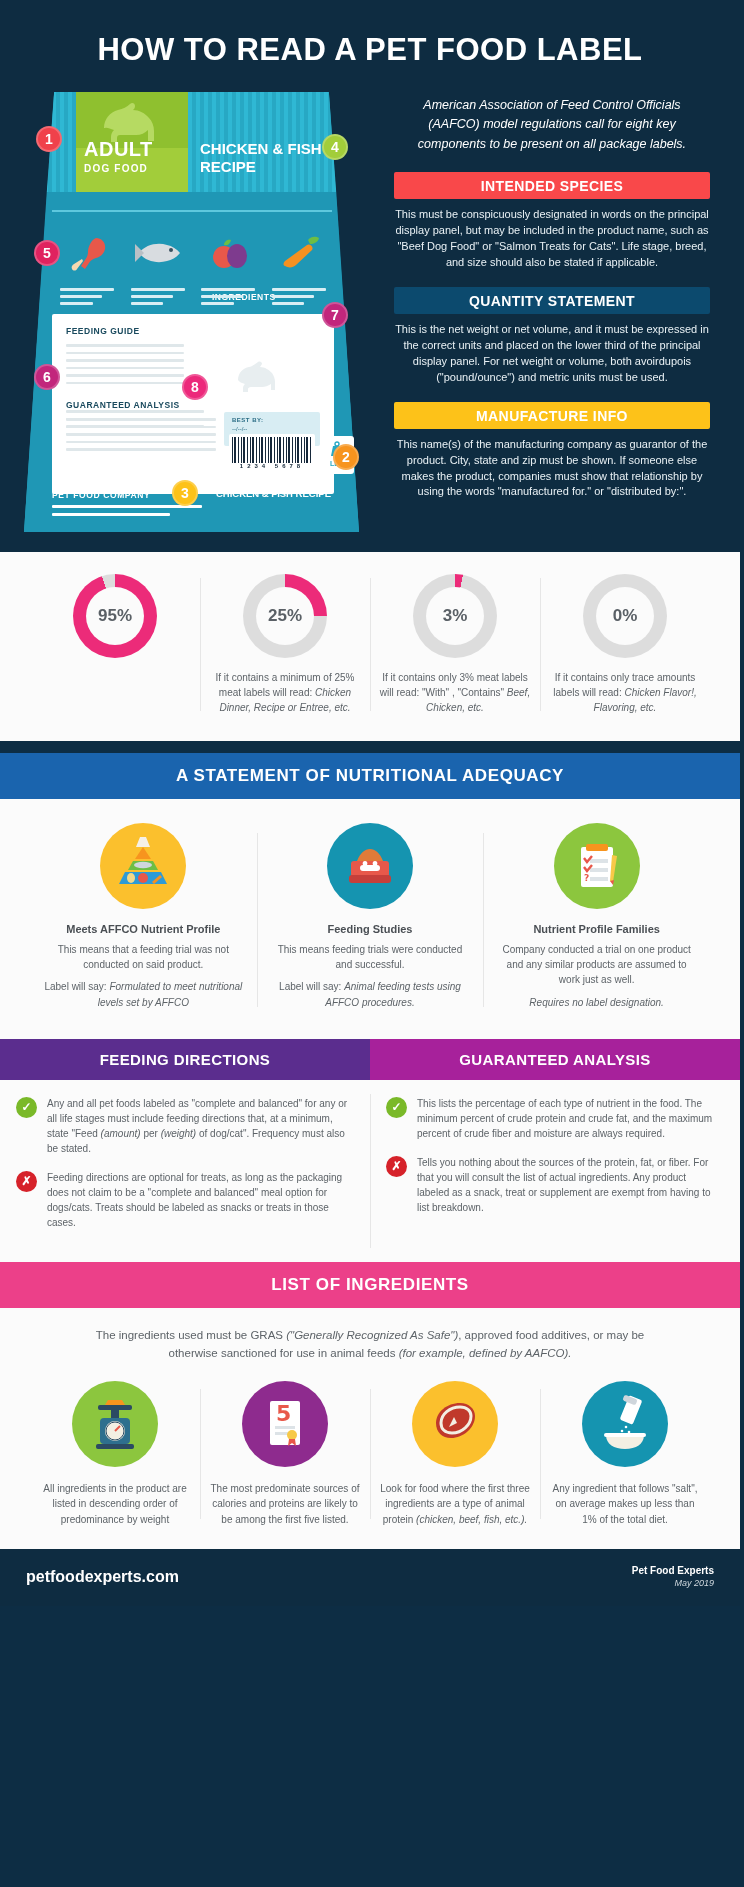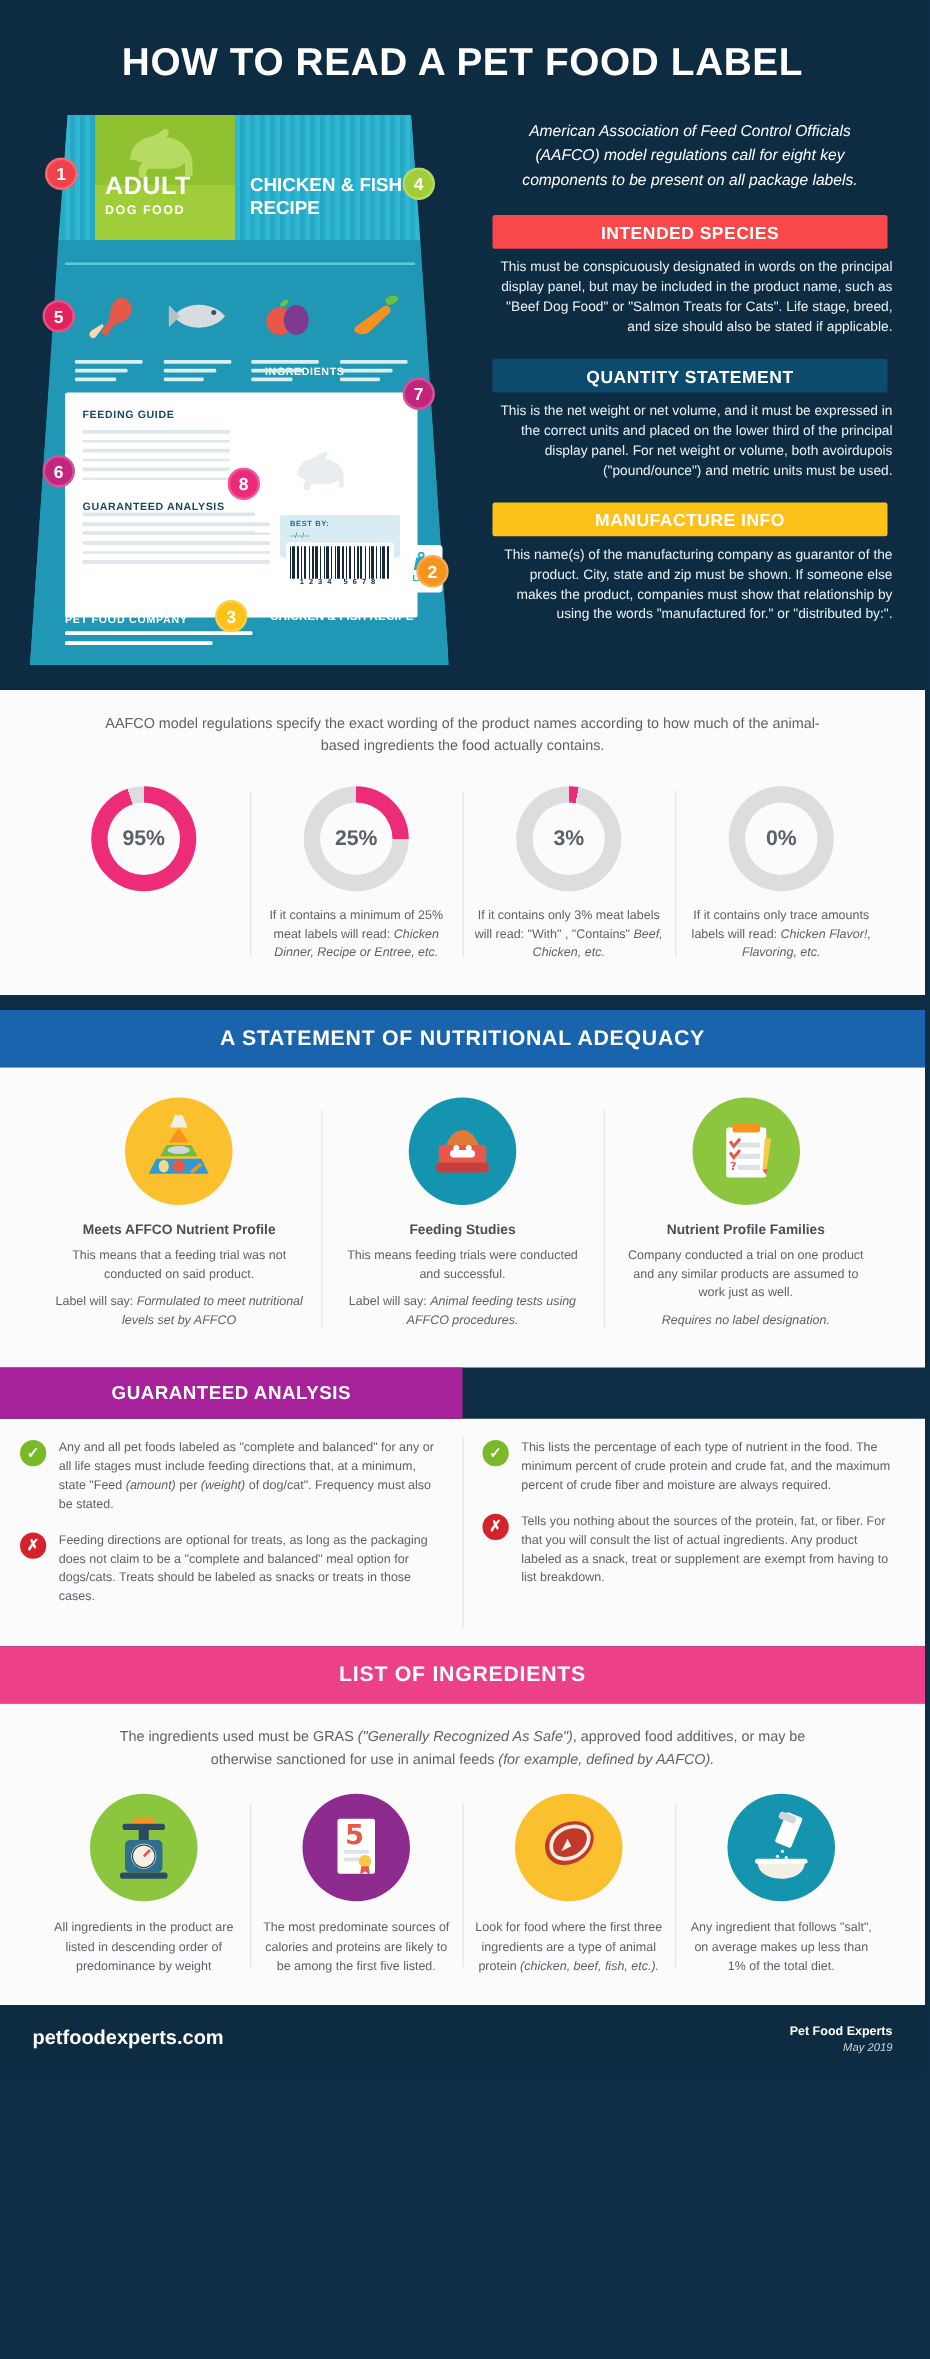--- a/index.html
+++ b/index.html
@@ -45,21 +45,21 @@
     padding: 6px 4px 5px 4px;
     margin: 0 12px 8px 12px;
     border-radius: 2px;
   }
   .ph-red   { background:#f9484a; }
   .ph-orange{ background:#0c4a6e; }
   .ph-yellow{ background:#fdc219; }
   .panel-text {
     font-size: 11px;
     line-height: 1.45;
-    text-align:right;
+    text-align:center;
     padding: 0 8px 16px 8px;
     color:#e9f1f5;
   }
 
   
   .bag {
     position:relative;
     width: 335px; height: 440px;
     margin: 2px 0 0 6px;
   }
@@ -392,21 +392,20 @@
 
         <div>
           <div class="panel-head ph-yellow">MANUFACTURE INFO</div>
           <div class="panel-text">This name(s) of the manufacturing company as guarantor of the product. City, state and zip must be shown. If someone else makes the product, companies must show that relationship by using the words "manufactured for." or "distributed by:".</div>
         </div>
       </div>
     </div>
   </div>
 
   <div class="white-sec">
-    <div class="sec-intro">AAFCO model regulations specify the exact wording of the product names according to how much of the animal-based ingredients the food actually contains.</div>
     <div class="donut-row" id="donut-row">
         <div class="donut-cell">
           <div class="donut" style="background: conic-gradient(rgb(236, 43, 121) 0deg, rgb(236, 43, 121) 342deg, rgb(221, 221, 221) 342deg, rgb(221, 221, 221) 360deg);">
             <span>95%</span>
           </div>
         </div>
         <div class="donut-cell">
           <div class="donut" style="background: conic-gradient(rgb(236, 43, 121) 0deg, rgb(236, 43, 121) 90deg, rgb(221, 221, 221) 90deg, rgb(221, 221, 221) 360deg);">
             <span>25%</span>
           </div>
@@ -486,20 +485,21 @@
         <div class="card-text">Company conducted a trial on one product and any similar products are assumed to work just as well.</div>
         <div class="card-text">
           <span></span><em>Requires no label designation.</em>
         </div>
       </div>
 
     </div>
   </div>
 
   <div class="band-split">
+    <div class="band-purple">FEEDING DIRECTIONS</div>
     <div class="band-magenta">GUARANTEED ANALYSIS</div>
   </div>
   <div class="two-col">
     <div class="col">
       <div class="bullet">
         <div class="mark ok">✓</div>
         <p><span>Any and all pet foods labeled as "complete and balanced" for any or all life stages must include feeding directions that, at a minimum, state "Feed </span><em>(amount)</em><span> per </span><em>(weight)</em><span> of dog/cat". Frequency must also be stated.</span></p>
       </div>
       <div class="bullet">
         <div class="mark no">✗</div>

